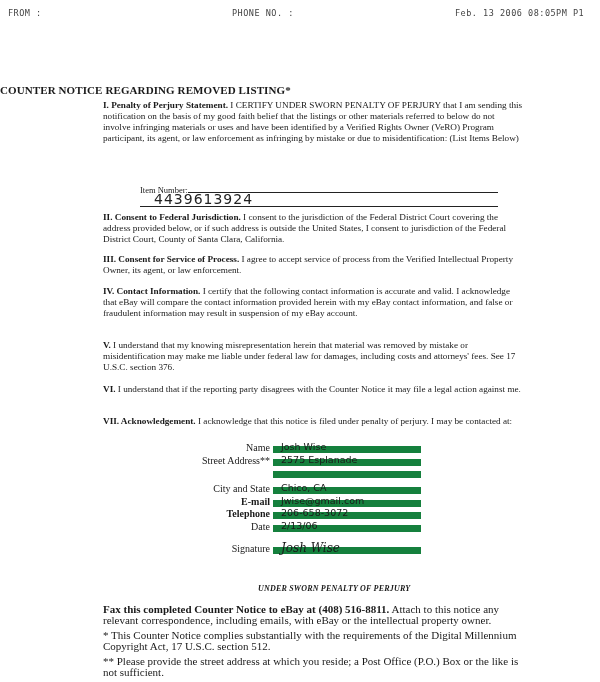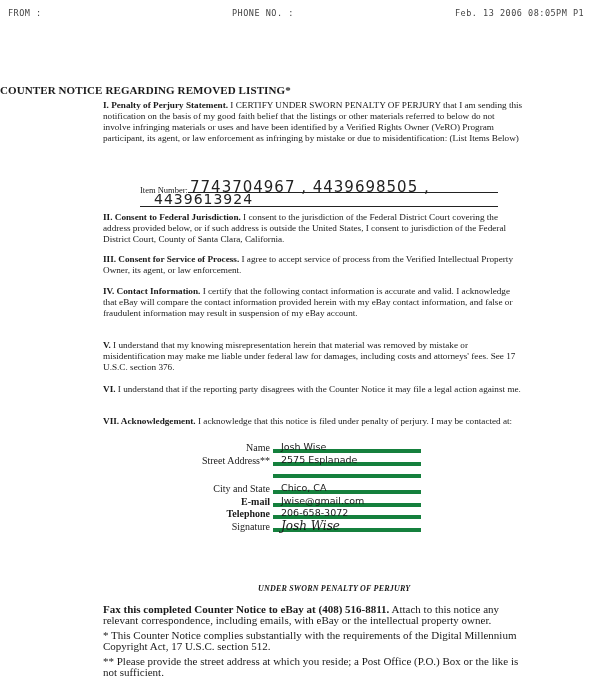--- a/index.html
+++ b/index.html
@@ -14,21 +14,21 @@
   .para b { font-weight:bold; }
   .item-row { position:absolute; left:140px; top:178px; width:360px; height:30px; }
   .item-label { position:absolute; left:0; top:7px; font-size:8.5px; }
   .hand { font-family:"DejaVu Sans", sans-serif; color:#222; font-weight:normal; }
   .item-line1 { position:absolute; left:50px; top:0; font-size:15px; letter-spacing:1px; }
   .item-line2 { position:absolute; left:14px; top:13px; font-size:14px; letter-spacing:1px; }
   .uline { position:absolute; height:1px; background:#222; }
   .contact { position:absolute; left:160px; top:455px; width:260px; }
   .crow { position:relative; height:12.5px; font-size:10px; line-height:12px; }
   .clabel { position:absolute; right:150px; text-align:left; white-space:nowrap; }
-  .cval { position:absolute; left:113px; width:148px; border-bottom:4px solid #15803d; height:11px;
+  .cval { position:absolute; left:113px; width:148px; border-bottom:7px solid #15803d; height:11px;
           font-family:"DejaVu Sans", sans-serif; font-size:9.5px; line-height:10px; padding-left:8px; box-sizing:border-box; }
   .sig-val { font-family:"DejaVu Serif", serif; font-style:italic; font-size:12px; }
   .under-penalty { position:absolute; left:258px; top:584px; font-size:8px; font-style:italic; font-weight:bold; letter-spacing:0.2px; }
   .note { position:absolute; left:103px; width:430px; font-size:11px; line-height:10.5px; }
 </style>
 </head>
 <body>
 
 <div class="fax-header">
   <span style="left:8px">FROM :</span>
@@ -37,21 +37,20 @@
 </div>
 
 <div class="title">COUNTER NOTICE REGARDING REMOVED LISTING*</div>
 
 <div class="para" style="top:100px">
   <b>I. Penalty of Perjury Statement.</b><span> I CERTIFY UNDER SWORN PENALTY OF PERJURY that I am sending this notification on the basis of my good faith belief that the listings or other materials referred to below do not involve infringing materials or uses and have been identified by a Verified Rights Owner (VeRO) Program participant, its agent, or law enforcement as infringing by mistake or due to misidentification: (List Items Below)</span>
 </div>
 
 <div class="item-row">
   <span class="item-label">Item Number:</span>
-  <span class="hand item-line1">7743704967 , 4439698505 ,</span>
   <div class="uline" style="left:48px; top:14px; width:310px;"></div>
   <span class="hand item-line2">4439613924</span>
   <div class="uline" style="left:0; top:28px; width:358px;"></div>
 </div>
 
 <div class="para" style="top:212px">
   <b>II. Consent to Federal Jurisdiction.</b><span> I consent to the jurisdiction of the Federal District Court covering the address provided below, or if such address is outside the United States, I consent to jurisdiction of the Federal District Court, County of Santa Clara, California.</span>
 </div>
 
 <div class="para" style="top:254px">
@@ -91,20 +90,24 @@
     <span class="cval">Chico, CA</span>
   </div>
   <div class="crow">
     <span class="clabel" style="font-weight:bold">E-mail</span>
     <span class="cval">Jwise@gmail.com</span>
   </div>
   <div class="crow">
     <span class="clabel" style="font-weight:bold">Telephone</span>
     <span class="cval">206-658-3072</span>
   </div>
+  <div class="crow" style="height:22px">
+    <span class="clabel">Date</span>
+    <span class="cval">2/13/06</span>
+  </div>
   <div class="crow">
     <span class="clabel">Signature</span>
     <span class="cval sig-val">Josh Wise</span>
   </div>
 </div>
 
 <div class="under-penalty">UNDER SWORN PENALTY OF PERJURY</div>
 
 <div class="note" style="top:604px">
   <b>Fax this completed Counter Notice to eBay at (408) 516-8811.</b><span> Attach to this notice any relevant correspondence, including emails, with eBay or the intellectual property owner.</span>

